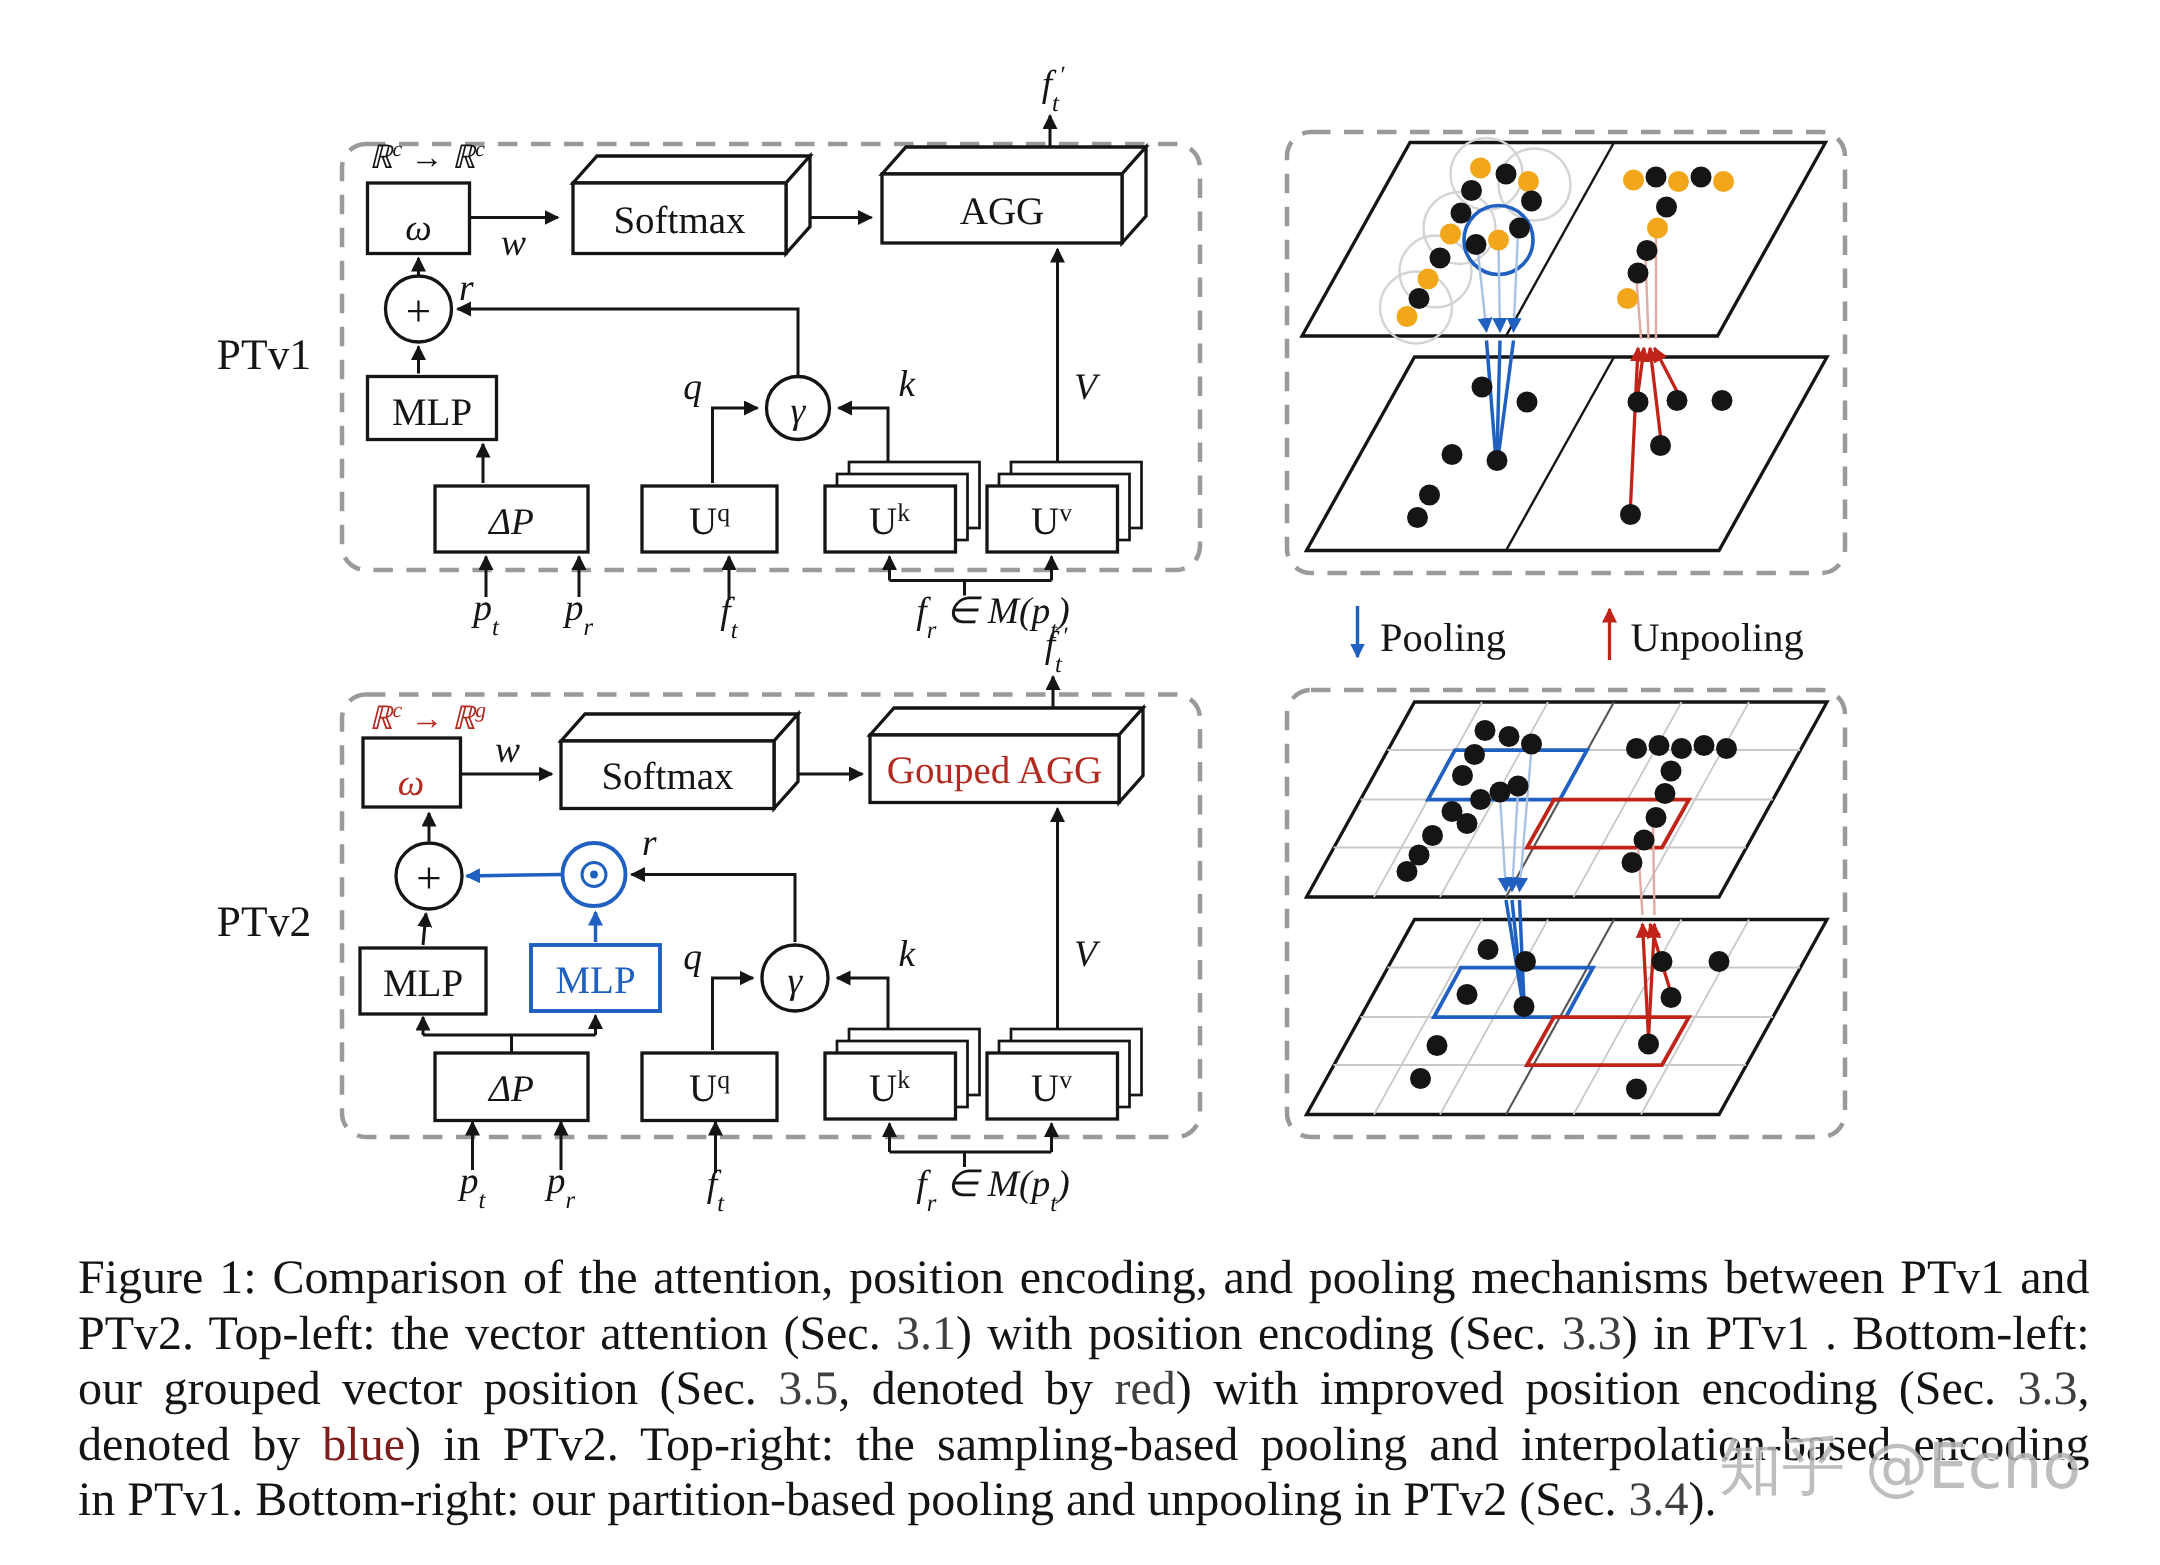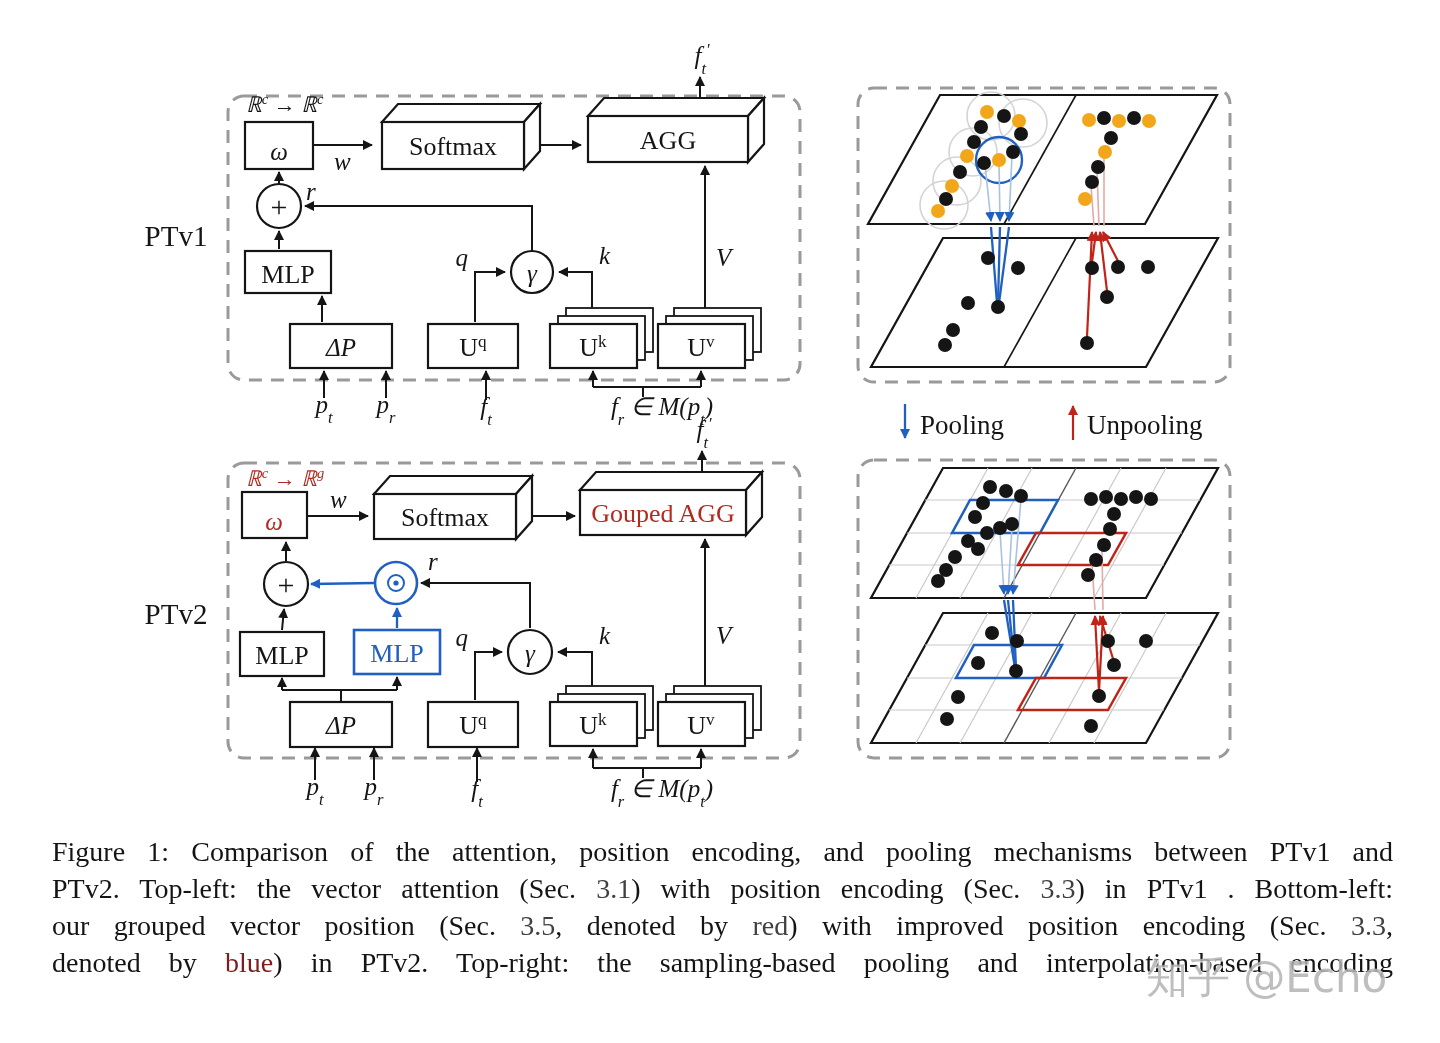--- a/index.html
+++ b/index.html
@@ -26,21 +26,21 @@
   .dom{font-family:"Liberation Serif",serif;font-style:italic;font-size:22px;fill:#151515}
   .lbl{font-family:"Liberation Serif",serif;font-size:26px;fill:#151515}
   .big{font-family:"Liberation Serif",serif;font-size:29px;fill:#151515}
   .plus{font-family:"Liberation Serif",serif;font-size:30px;fill:#151515}
   .red{fill:#b22a20}
   .blue{fill:#2060c0}
   .dotB{fill:#151515}
   .dotY{fill:#f2a71b}
 
   
-  .caption{position:absolute;left:52px;top:833px;width:1341px;font-size:28px;
+  .caption{position:absolute;left:52px;top:833px;width:1341px;font-size:32px;
            line-height:37px;color:#141414}
   .cap-line{text-align:justify;text-align-last:justify}
   .cap-line.last{text-align:left;text-align-last:auto}
   .cap-red{color:#404040}
   .cap-blue{color:#7f1d1d}
 
   .watermark{position:absolute;left:1146px;top:950px;font-size:42px;color:#b3b3b3;
              opacity:.85;font-family:"DejaVu Sans",sans-serif;white-space:nowrap;
              text-shadow:1px 1px 0 #fff}
 </style>
@@ -393,15 +393,16 @@
       <circle class="dotB" cx="1091" cy="726" r="7"></circle>
     </g>
   </g>
 </svg>
 
 <div class="caption">
   <div class="cap-line"><span>Figure 1: Comparison of the attention, position encoding, and pooling mechanisms between PTv1 and</span></div>
   <div class="cap-line"><span>PTv2. Top-left: the vector attention (Sec. </span><span class="cap-red">3.1</span><span>) with position encoding (Sec. </span><span class="cap-red">3.3</span><span>) in PTv1 . Bottom-left:</span></div>
   <div class="cap-line"><span>our grouped vector position (Sec. </span><span class="cap-red">3.5</span><span>, denoted by </span><span class="cap-red">red</span><span>) with improved position encoding (Sec. </span><span class="cap-red">3.3</span><span>,</span></div>
   <div class="cap-line"><span>denoted by </span><span class="cap-blue">blue</span><span>) in PTv2. Top-right: the sampling-based pooling and interpolation-based encoding</span></div>
+  <div class="cap-line last"><span>in PTv1. Bottom-right: our partition-based pooling and unpooling in PTv2 (Sec. </span><span class="cap-red">3.4</span><span>).</span></div>
 </div>
 
 <div class="watermark">知乎 @Echo</div>
 
 </body></html>

